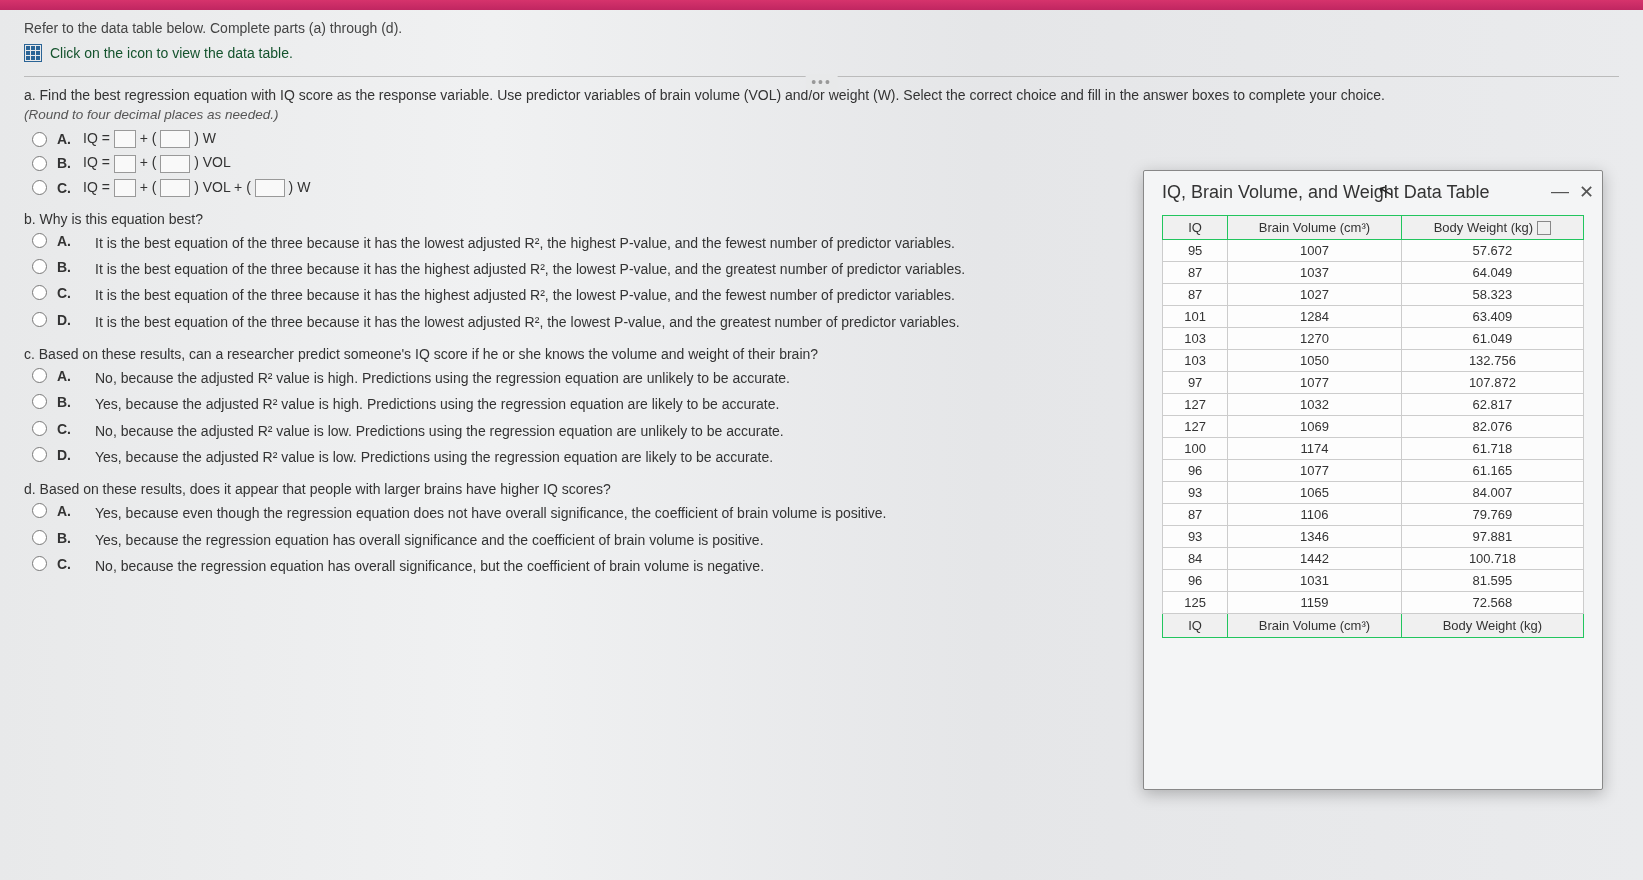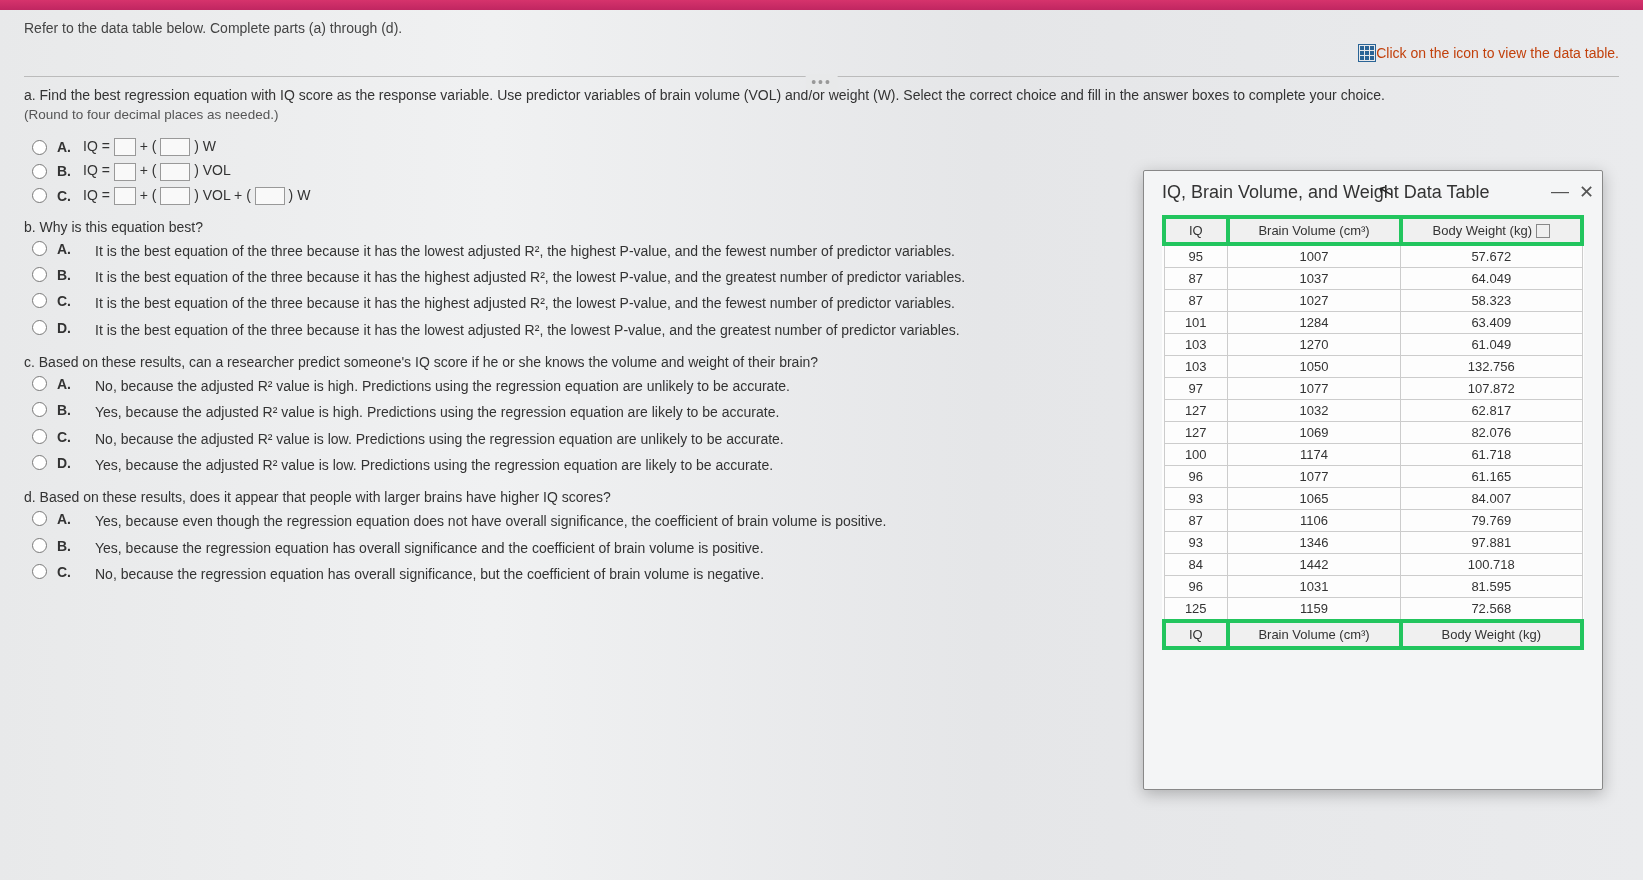--- a/index.html
+++ b/index.html
@@ -17,36 +17,36 @@
     background: linear-gradient(180deg, #d6336c 0%, #c02661 100%);
     height: 10px;
     width: 100%;
   }
   .content {
     padding: 10px 24px;
     position: relative;
   }
   .instr { color: #444; margin-bottom: 8px; font-size: 14px; }
   .table-link {
-    display: flex; align-items: center; gap: 0;
-    color: #c2410c; font-size: 14px; margin-bottom: 14px; justify-content: flex-end;
+    display: flex; align-items: center; gap: 8px;
+    color: #14532d; font-size: 14px; margin-bottom: 14px;
   }
   .grid-icon {
     width: 18px; height: 18px; border: 1px solid #2a6496;
     display: inline-grid; grid-template-columns: 1fr 1fr 1fr;
     grid-template-rows: 1fr 1fr 1fr; gap: 1px; padding: 1px;
   }
   .grid-icon span { background: #2a6496; }
   .divider { border: none; border-top: 1px solid #bbb; margin: 6px 0 4px; position: relative; }
   .dots {
     position: absolute; left: 50%; top: -7px; transform: translateX(-50%);
     background: #e8e9ea; padding: 0 6px; color: #999; letter-spacing: 2px;
   }
   .q { margin: 10px 0 4px; color: #333; font-size: 14px; }
-  .sub { color: #555; font-size: 13.5px; margin-bottom: 16px; }
+  .sub { color: #555; font-size: 13.5px; margin-bottom: 8px; font-style: italic; }
   .opt-row {
     display: flex; align-items: center; gap: 10px; margin: 6px 0 6px 8px;
     font-size: 14px; color: #333;
   }
   .opt-row input[type=radio] { width: 15px; height: 15px; }
   .opt-label { font-weight: bold; margin-right: 2px; }
   .eq-box {
     display: inline-block; width: 22px; height: 18px;
     background: #f9f9f9; border: 1px solid #999; vertical-align: middle;
   }
@@ -71,21 +71,21 @@
   }
   .popup-title { font-size: 18px; color: #333; }
   .popup-controls { display: flex; gap: 10px; color: #555; font-size: 18px; }
   .popup-controls span { cursor: pointer; }
   .data-wrap { padding: 6px 18px; }
   table.data {
     width: 100%; border-collapse: collapse; font-size: 13px;
     background: #fdfdfd; border: 1px solid #aaa;
   }
   table.data th {
-    border: 4px solid #22c55e; padding: 4px 6px; font-weight: normal;
+    border: 1px solid #22c55e; padding: 4px 6px; font-weight: normal;
     color: #333; text-align: center; background: #f0f0f0;
   }
   table.data td {
     border: 1px solid #ccc; padding: 3px 12px; text-align: center; color: #333;
   }
   .copy-icon {
     display: inline-block; width: 12px; height: 12px;
     border: 1px solid #888; position: relative; margin-left: 6px;
     vertical-align: middle;
   }

